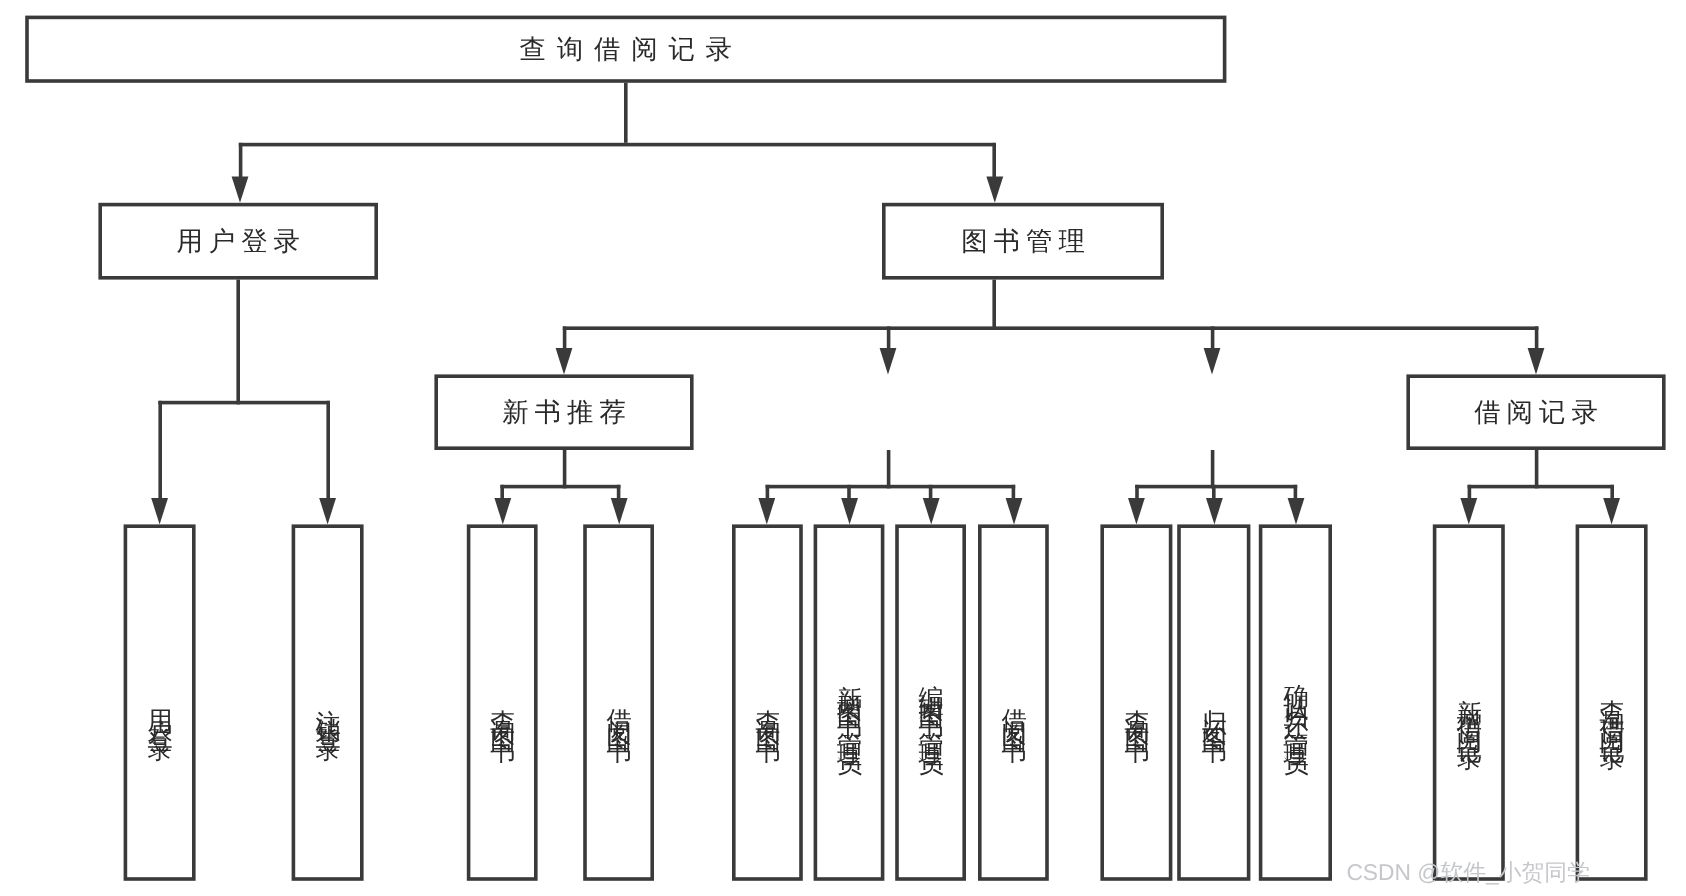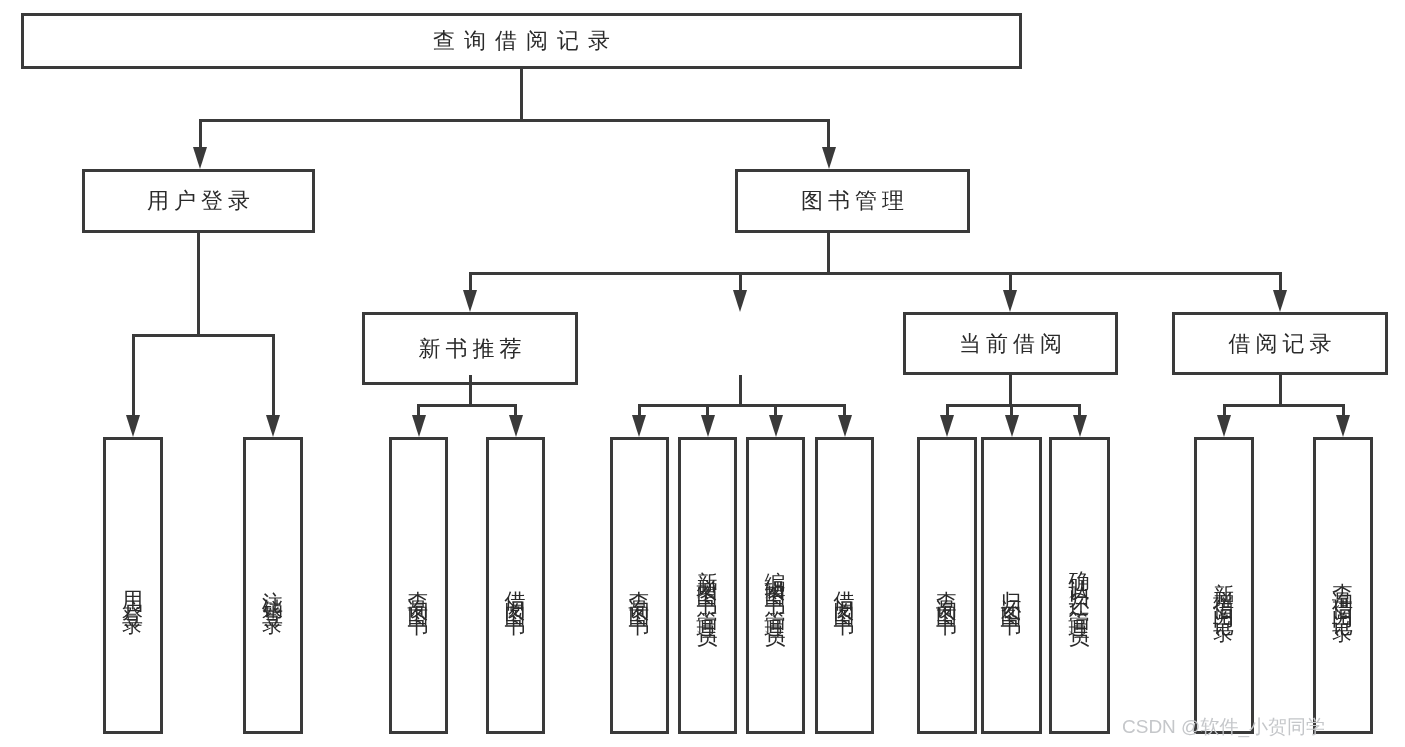--- a/index.html
+++ b/index.html
@@ -74,25 +74,22 @@
   <div class="hline" style="left:468.5px;top:272px;width:813px;"></div>
   <div class="vline" style="left:468.5px;top:272px;height:18px;"></div>
   <div class="ahead" style="left:463px;top:290px;"></div>
   <div class="vline" style="left:738.5px;top:272px;height:18px;"></div>
   <div class="ahead" style="left:733px;top:290px;"></div>
   <div class="vline" style="left:1008.5px;top:272px;height:18px;"></div>
   <div class="ahead" style="left:1003px;top:290px;"></div>
   <div class="vline" style="left:1278.5px;top:272px;height:18px;"></div>
   <div class="ahead" style="left:1273px;top:290px;"></div>
 
-  <div class="box" style="left:362px;top:312px;width:216px;height:73px;">
+  <div class="box" style="left:362px;top:312px;width:216px;height:63px;">
     <span class="t2">新书推荐</span>
-  </div>
-  <div class="box" style="left:903px;top:312px;width:215px;height:63px;">
-    <span class="t2">当前借阅</span>
   </div>
   <div class="box" style="left:1172px;top:312px;width:216px;height:63px;">
     <span class="t2">借阅记录</span>
   </div>
 
   <div class="vline" style="left:468.5px;top:375px;height:32px;"></div>
   <div class="hline" style="left:417px;top:404px;width:100px;"></div>
   <div class="vline" style="left:738.5px;top:375px;height:32px;"></div>
   <div class="hline" style="left:637.5px;top:404px;width:208px;"></div>
   <div class="vline" style="left:1008.5px;top:375px;height:32px;"></div>

